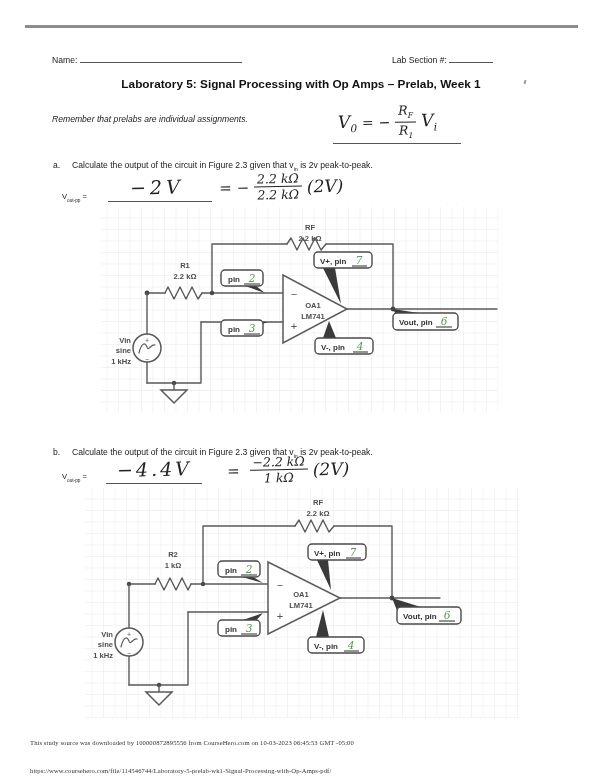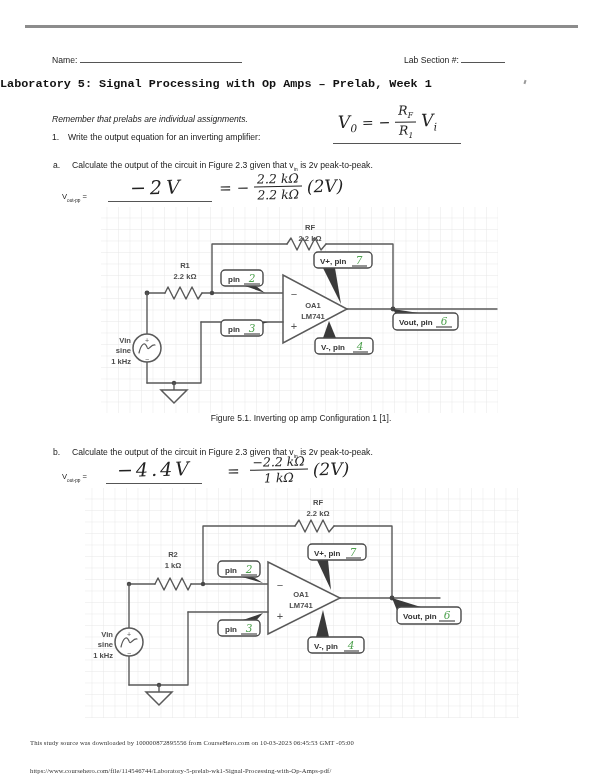--- a/index.html
+++ b/index.html
@@ -1,21 +1,21 @@
 <!DOCTYPE html>
 <html><head>
 <meta charset="utf-8">
 <style>
   html,body{margin:0;padding:0;background:#fff;}
   .page{position:relative;width:602px;height:776px;background:#ffffff;overflow:hidden;
         font-family:"Liberation Sans",sans-serif;color:#1a1a1a;}
   .abs{position:absolute;}
   .body-text{font-size:8.6px;color:#1a1a1a;}
   .top-rule{background:#8c8c8c;height:3px;}
-  .title{width:100%;text-align:left;font-size:11.8px;font-weight:bold;color:#111;font-family:Liberation Mono, monospace;}
+  .title{width:100%;text-align:center;font-size:11.8px;font-weight:bold;color:#111;}
   .blank{display:inline-block;border-bottom:1px solid #555;height:9px;vertical-align:baseline;}
   sub{font-size:62%;}
   .qnum{display:inline-block;width:16px;}
   .ansline{border-top:1.2px solid #555;height:0;}
   
   .hw{font-family:"DejaVu Serif",serif;font-style:italic;color:#222;transform:rotate(-1.2deg);}
   .hw-row{display:inline-flex;align-items:center;gap:5px;white-space:nowrap;}
   .hw-frac{display:inline-flex;flex-direction:column;align-items:center;line-height:1.05;}
   .hw-frac .num{border-bottom:1.6px solid #222;padding:0 3px 1px;}
   .hw-frac .den{padding-top:1px;}
@@ -41,33 +41,30 @@
 <body>
 
 <div class="page">
 
   <div class="abs top-rule" style="left:25px;top:25px;width:553px;"></div>
 
   <div class="abs body-text" style="left:52px;top:53px;">
     <span>Name:</span>
     <span class="blank" style="width:162px;"></span>
   </div>
-  <div class="abs body-text" style="left:360px;top:53px;padding-left:44px;">
+  <div class="abs body-text" style="left:348px;top:53px;padding-left:44px;">
     <span>Lab Section #:</span>
     <span class="blank" style="width:44px;"></span>
   </div>
 
   <div class="abs title" style="top:77px;left:0;">Laboratory 5: Signal Processing with Op Amps – Prelab, Week 1</div>
   <div class="abs stray" style="left:524px;top:80px;width:2px;height:4px;"></div>
 
   <div class="abs body-text" style="left:52px;top:114px;font-style:italic;">Remember that prelabs are individual assignments.</div>
 
-  <div class="abs body-text" style="left:52px;top:132px;">
-    <span class="qnum">1.</span><span>Write the output equation for an inverting amplifier:</span>
-  </div>
   <div class="abs ansline" style="left:333px;top:143px;width:128px;"></div>
   <div class="abs hw hw-row" style="left:338px;top:104px;font-size:14px;">
     <span style="font-size:17px;"><span>V</span><sub>0</sub></span>
     <span>=</span>
     <span>−</span>
     <span class="hw-frac" style="font-size:12.5px;">
       <span class="num"><span>R</span><sub>F</sub></span>
       <span class="den"><span>R</span><sub>1</sub></span>
     </span>
     <span style="font-size:17px;"><span>V</span><sub>i</sub></span>
@@ -176,21 +173,20 @@
       <text class="pin-digit" x="265" y="144">4</text>
     </g>
     <g>
       <polygon class="tail" points="298,103 330,108 304,114"></polygon>
       <rect class="callout-box" x="298" y="107" width="65" height="17" rx="4"></rect>
       <text class="ctext" x="304" y="119">Vout, pin</text>
       <line class="pin-ul" x1="341" y1="121" x2="357" y2="121"></line>
       <text class="pin-digit" x="349" y="119">6</text>
     </g>
   </svg>
-  <div class="abs caption" style="top:413px;left:0;">Figure 5.1. Inverting op amp Configuration 1 [1].</div>
 
   <div class="abs body-text" style="left:53px;top:447px;">
     <span class="qnum" style="width:19px;">b.</span><span><span>Calculate the output of the circuit in Figure 2.3 given that v</span><sub>in</sub><span> is 2v peak-to-peak.</span></span>
   </div>
   <div class="abs" style="left:62px;top:472px;font-size:7.6px;">
     <span>V</span><sub>out-pp</sub> <span>=</span>
   </div>
   <div class="abs ansline" style="left:106px;top:483px;width:96px;"></div>
   <div class="abs hw" style="left:117px;top:458px;font-size:19px;letter-spacing:3px;">−4.4V</div>
   <div class="abs hw hw-row" style="left:227px;top:455px;font-size:12.5px;">

